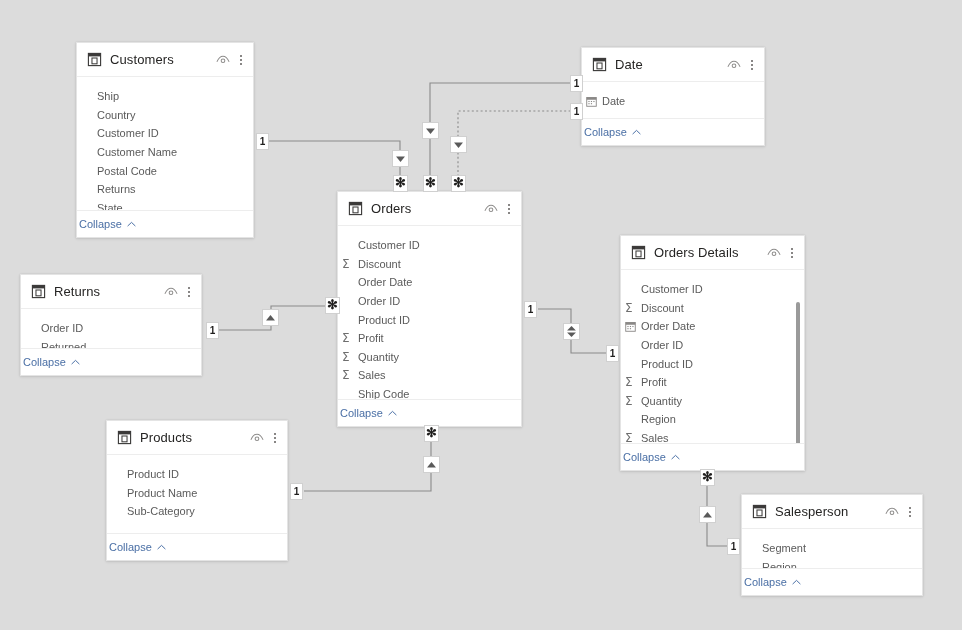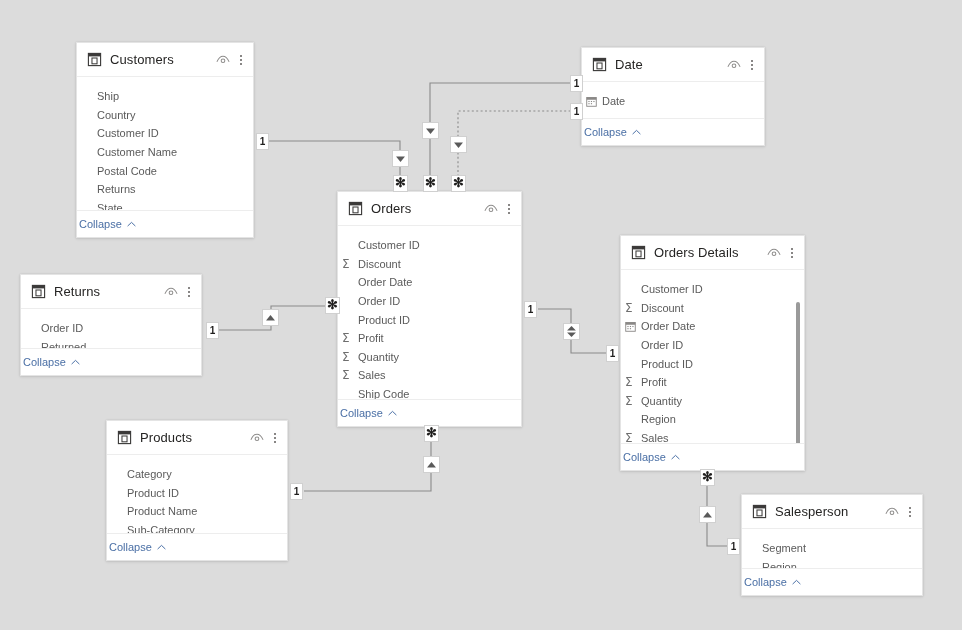--- a/index.html
+++ b/index.html
@@ -422,24 +422,20 @@
           </span>
           <span class="head-ico dots-ico">
             <i></i>
             <i></i>
             <i></i>
           </span>
         </div>
         <div class="tbl-fields">
           <div class="fld">
             <span class="gi"></span>
-            <span class="fname">Category</span>
-          </div>
-          <div class="fld">
-            <span class="gi"></span>
             <span class="fname">Product ID</span>
           </div>
           <div class="fld">
             <span class="gi"></span>
             <span class="fname">Product Name</span>
           </div>
           <div class="fld">
             <span class="gi"></span>
             <span class="fname">Sub-Category</span>
           </div>

